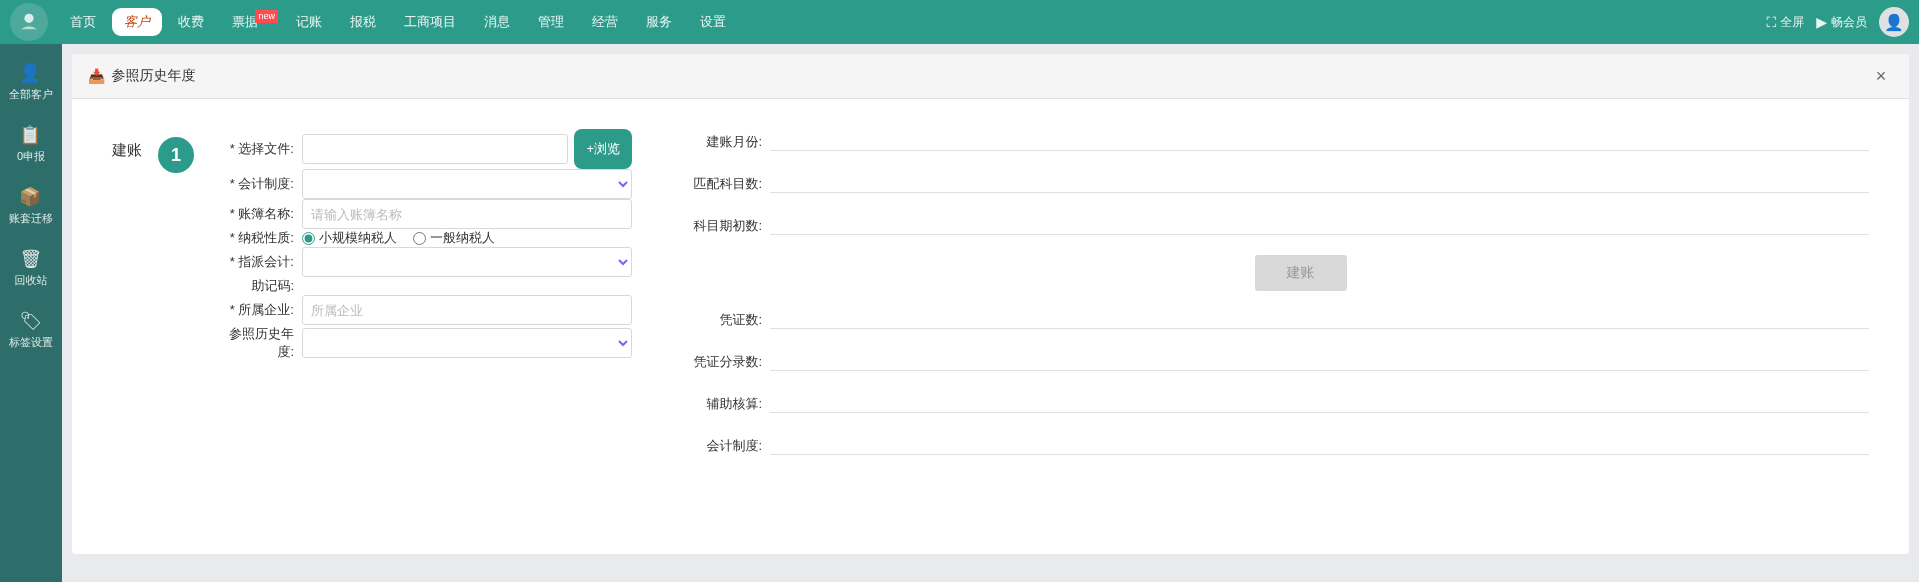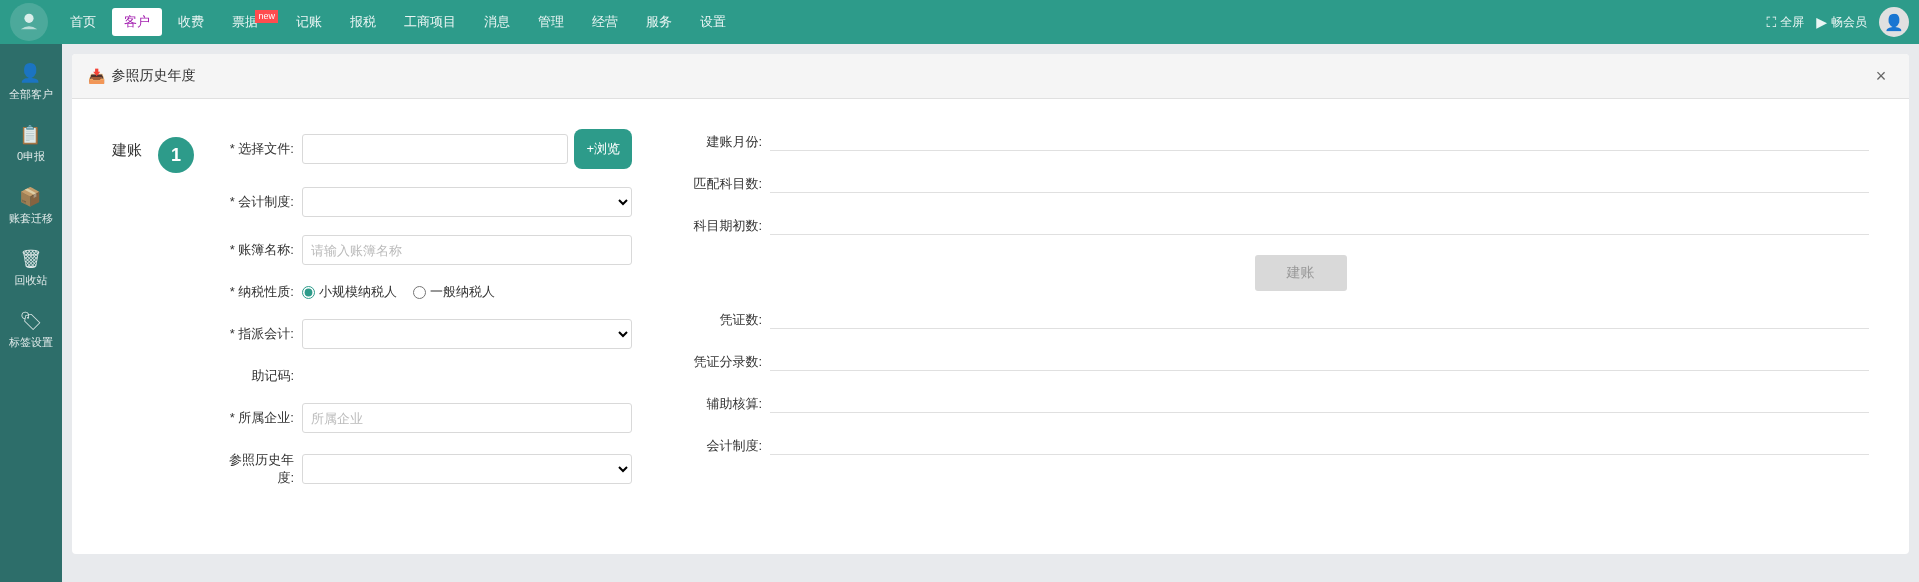--- a/index.html
+++ b/index.html
@@ -34,21 +34,21 @@
     }
     .nav-item {
       color: rgba(255,255,255,0.9);
       padding: 5px 12px;
       cursor: pointer;
       border-radius: 3px;
       font-size: 13px;
       white-space: nowrap;
       position: relative;
     }
-    .nav-item.active { background: #fff; color: #a21caf; border-radius: 3px; }
+    .nav-item.active { background: #fff; color: #c2410c; border-radius: 9px; font-style: italic; }
     .nav-item .badge-new {
       position: absolute;
       top: 2px;
       right: 2px;
       background: #ff4d4f;
       color: #fff;
       font-size: 9px;
       padding: 0 3px;
       border-radius: 0;
       line-height: 13px;
@@ -191,38 +191,37 @@
       margin-right: 10px;
       margin-top: 8px;
     }
 
     .form-section {
       flex: 1;
     }
     .form-row {
       display: flex;
       align-items: center;
-      margin-bottom: 18px;
       gap: 8px;
     }
     .form-label {
       width: 80px;
       text-align: right;
       color: #333;
       font-size: 13px;
       flex-shrink: 0;
     }
     .form-control {
       flex: 1;
       height: 30px;
       border: 1px solid #d9d9d9;
       border-radius: 3px;
       padding: 0 8px;
       font-size: 13px;
-      color: #000000;
+      color: #8b5cf6;
       outline: none;
       background: #fff;
     }
     .form-control::placeholder { color: #bbb; }
     .file-input-group {
       display: flex;
       align-items: center;
       gap: 6px;
       flex: 1;
     }

